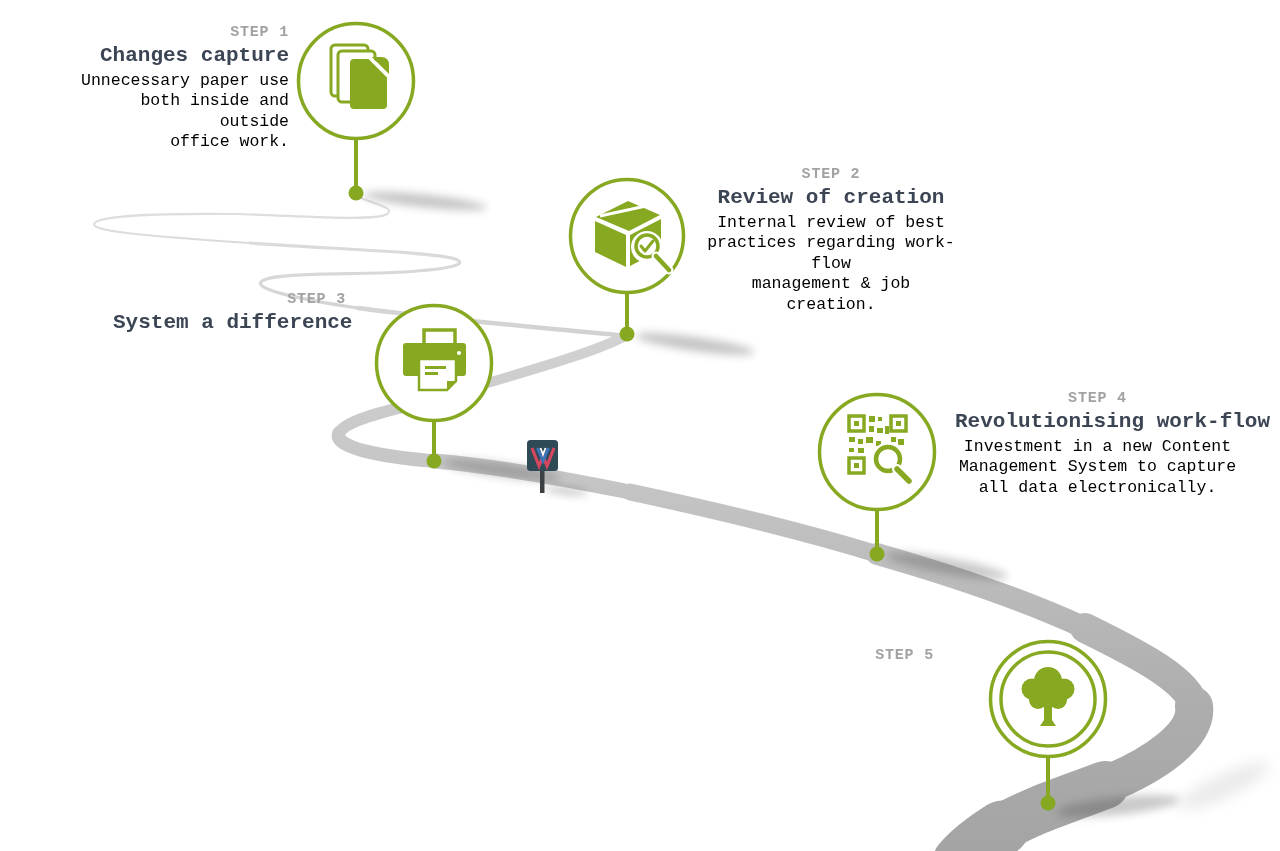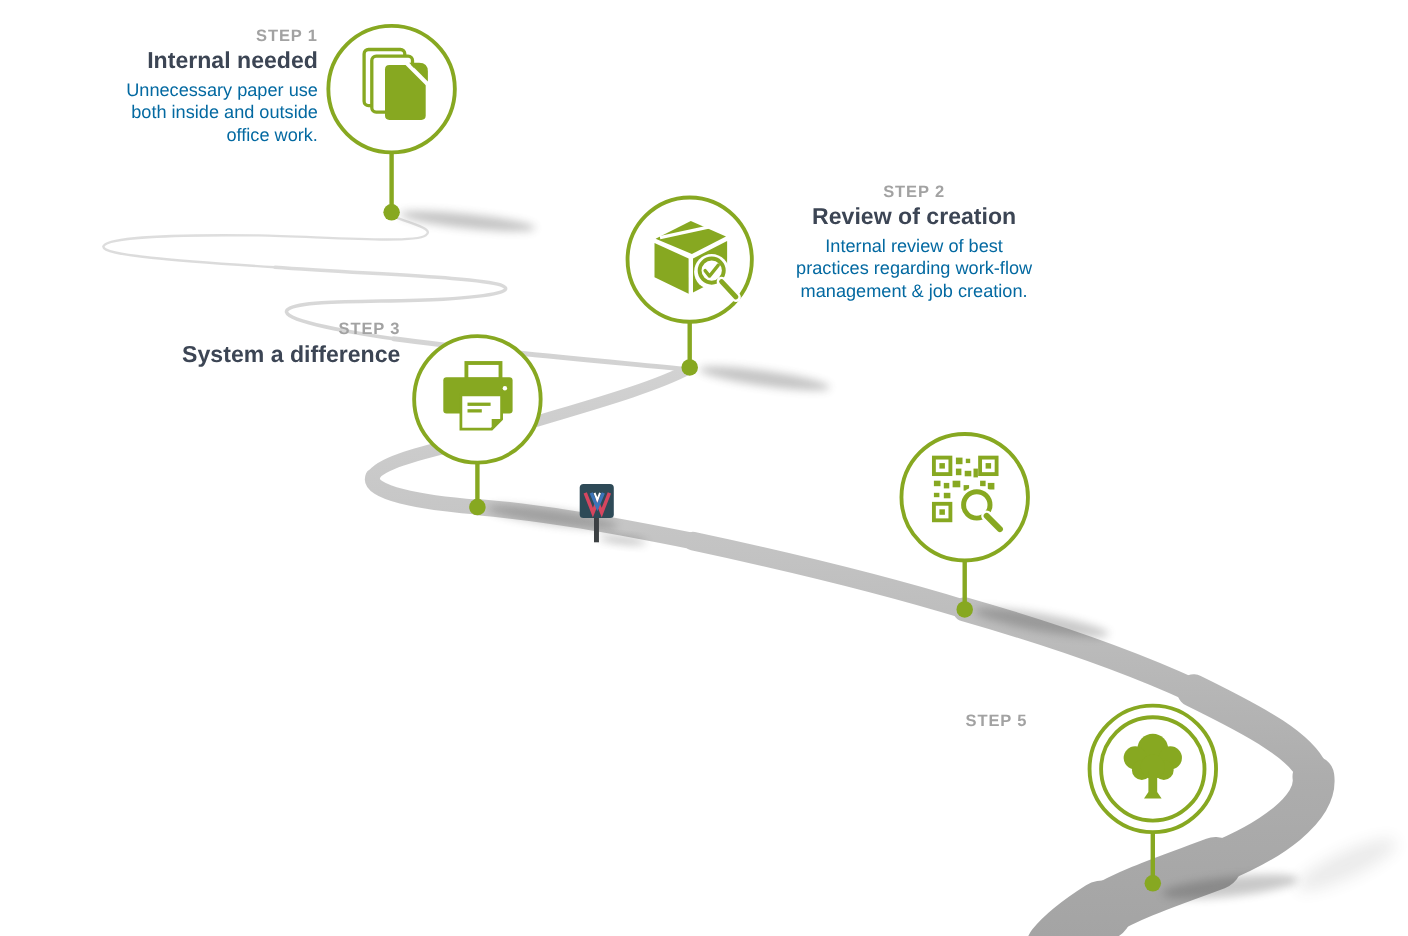--- a/index.html
+++ b/index.html
@@ -1,35 +1,35 @@
 <!DOCTYPE html>
 <html lang="en"><head>
 <meta charset="utf-8">
 <style>
   html,body{margin:0;padding:0;background:#fff;}
   .canvas{
     position:relative;width:1280px;height:851px;overflow:hidden;background:#ffffff;
     font-family:"Liberation Sans", sans-serif;
   }
   .art{position:absolute;left:0;top:0;}
-  .step{position:absolute;}
+  .step{position:absolute;font-family:Liberation Mono, monospace;}
   .step.align-right{text-align:right;}
   .step.align-left{text-align:center;}
   .step-label{
     font-size:15px;font-weight:700;letter-spacing:.8px;color:#a2a2a2;
   }
   .step-title{
     font-size:21px;font-weight:700;color:#3c4554;margin:3px 0 4px;white-space:nowrap;
   }
   .step-desc{
-    font-size:16.5px;color:#0369a1;line-height:1.24;white-space:pre-line;
+    font-size:16.5px;color:#000000;line-height:1.24;white-space:pre-line;
   }
   #t1{left:79px;top:24px;width:210px;}
   #t2{left:706px;top:166px;width:250px;}
-  #t3{left:131px;top:291px;width:233px;}
+  #t3{left:113px;top:291px;width:233px;}
   #t4{left:955px;top:390px;width:285px;}
   #t5{left:722px;top:647px;width:212px;}
 </style>
 </head>
 <body>
 
 <div class="canvas">
 
   <svg class="art" width="1280" height="851" viewBox="0 0 1280 851">
     <defs>
@@ -179,37 +179,44 @@
         <circle cx="1038" cy="700" r="9"></circle>
         <circle cx="1058" cy="700" r="9"></circle>
         <circle cx="1048" cy="697" r="11"></circle>
         <path d="M1044,701 h8 v19 l4,6 h-16 l4,-6 z"></path>
       </g>
     </g>
   </svg>
 
   <div class="step align-right" id="t1">
     <div class="step-label">STEP 1</div>
-    <div class="step-title">Internal needed</div>
+    <div class="step-title">Changes capture</div>
     <div class="step-desc">Unnecessary paper use
 both inside and outside
 office work.</div>
   </div>
 
   <div class="step align-left" id="t2">
     <div class="step-label">STEP 2</div>
     <div class="step-title">Review of creation</div>
     <div class="step-desc">Internal review of best
 practices regarding work-flow
 management &amp; job creation.</div>
   </div>
 
   <div class="step align-right" id="t3">
     <div class="step-label">STEP 3</div>
     <div class="step-title">System a difference</div>
   </div>
 
+  <div class="step align-left" id="t4">
+    <div class="step-label">STEP 4</div>
+    <div class="step-title">Revolutionising work-flow</div>
+    <div class="step-desc">Investment in a new Content
+Management System to capture
+all data electronically.</div>
+  </div>
 
   <div class="step align-right" id="t5">
     <div class="step-label">STEP 5</div>
   </div>
 
 </div>
 
 </body></html>

